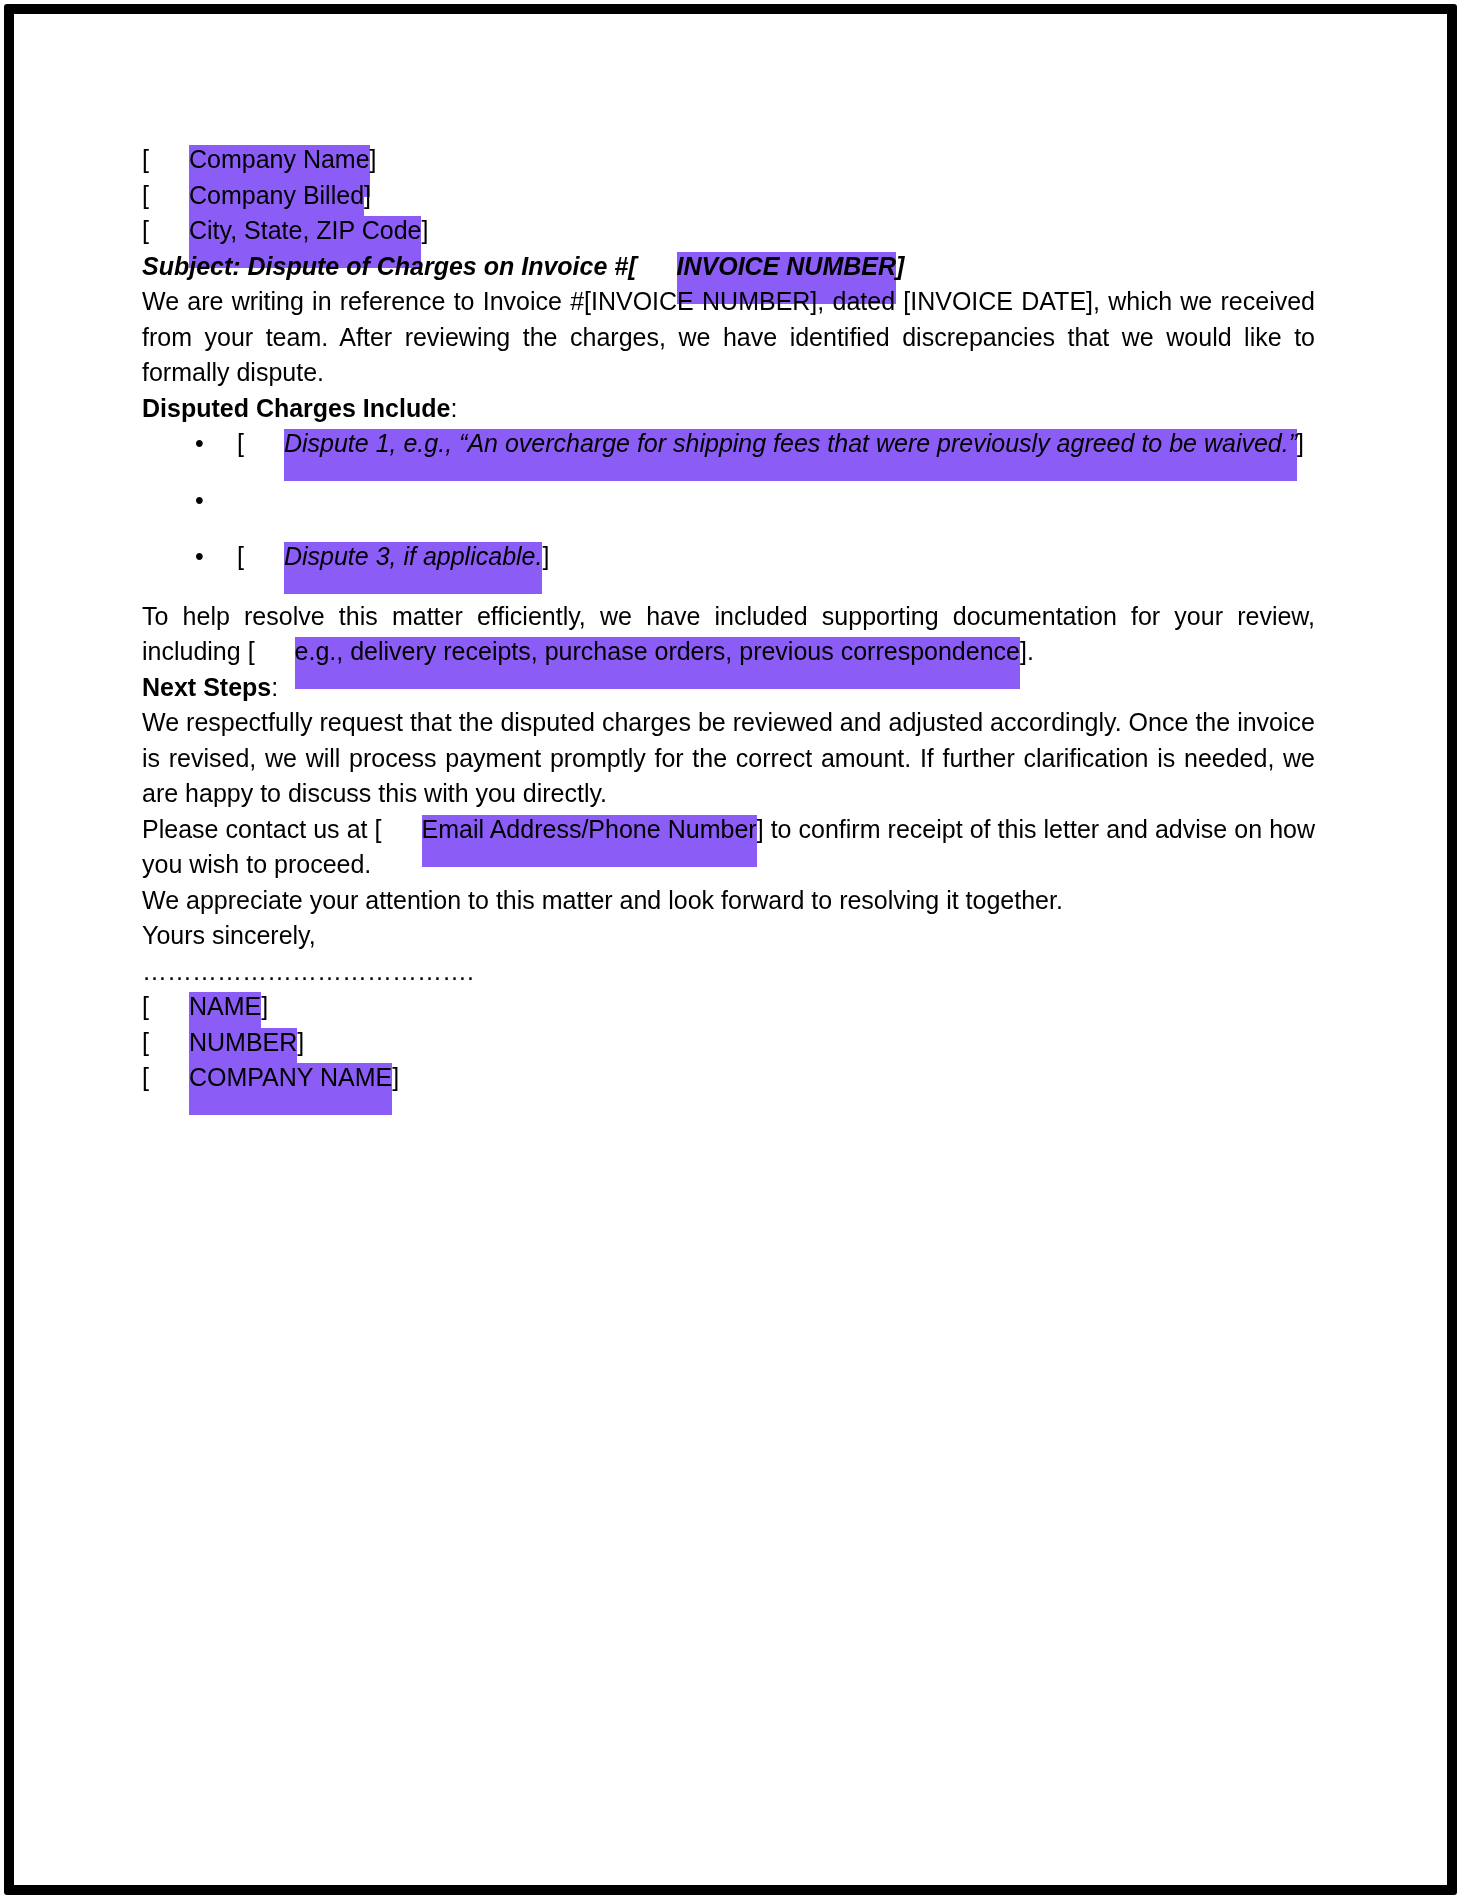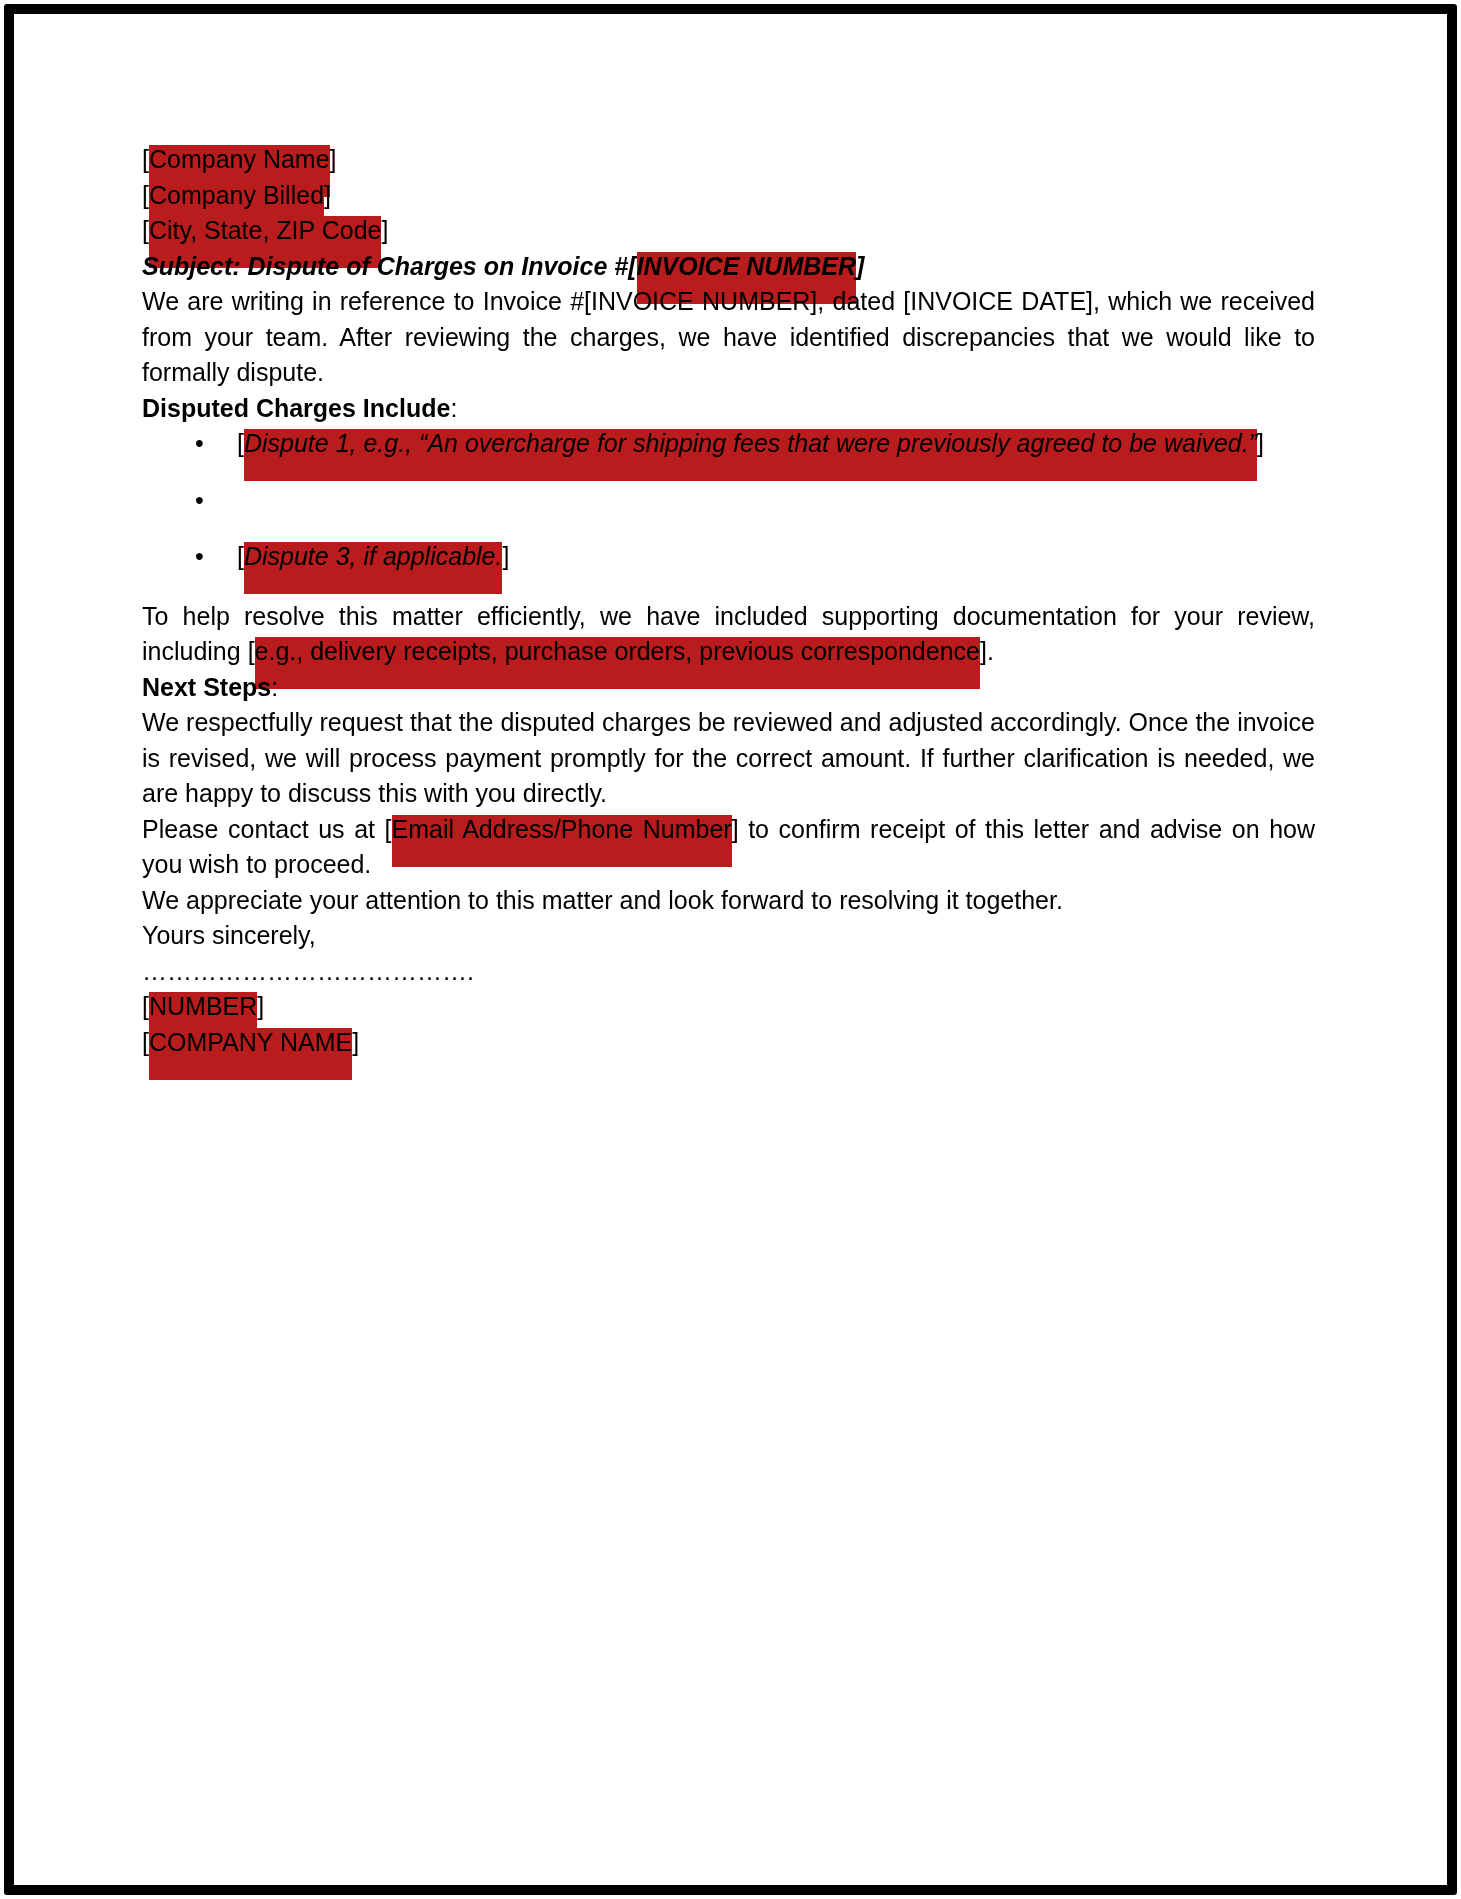--- a/index.html
+++ b/index.html
@@ -23,22 +23,23 @@
     left: 142px; top: 0;
     width: 1173px;
     padding-top: 142px;
     font-size: 25px;
     line-height: 35.5px;
   }
   .content p { margin: 0; }
 
   
   .hl {
-    background: #b91c1c;
+    background: #8b5cf6;
     padding-bottom: 24px;
+    margin-left: 40px;
   }
   .it { font-style: italic; }
   .b  { font-weight: bold; }
 
   .addr        { margin-bottom: 16px; }
   .addr-last   { margin-bottom: 64px; }
   .subject     { font-weight: bold; margin-bottom: 25px; white-space: nowrap; font-style: italic; }
   .dear        { margin-bottom: 22px; }
   .para-intro  { text-align: justify; margin-bottom: 16px; }
   .h-disputed  { margin-bottom: 21px; }
@@ -100,18 +101,19 @@
   <p class="para-req">We respectfully request that the disputed charges be reviewed and adjusted accordingly. Once the invoice is revised, we will process payment promptly for the correct amount. If further clarification is needed, we are happy to discuss this with you directly.</p>
 
   <p class="para-contact"><span>Please contact us at [</span><span class="hl">Email Address/Phone Number</span><span>] to confirm receipt of this letter and advise on how you wish to proceed.</span></p>
 
   <p class="para-appr">We appreciate your attention to this matter and look forward to resolving it together.</p>
 
   <p class="valediction">Yours sincerely,</p>
 
   <p class="dots">………………………………….</p>
 
+  <p class="sig"><span>[</span><span class="hl">NAME</span><span>]</span></p>
 
   <p class="sig"><span>[</span><span class="hl">NUMBER</span><span>]</span></p>
 
   <p class="sig"><span>[</span><span class="hl">COMPANY NAME</span><span>]</span></p>
 
 </main>
 
 </body></html>

